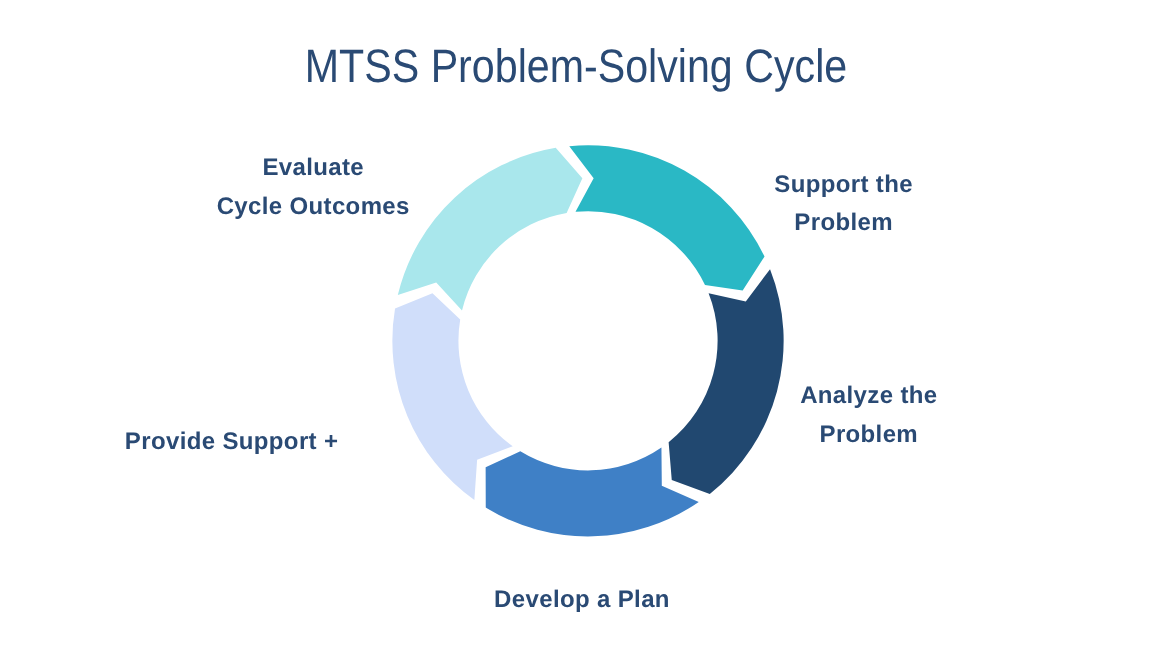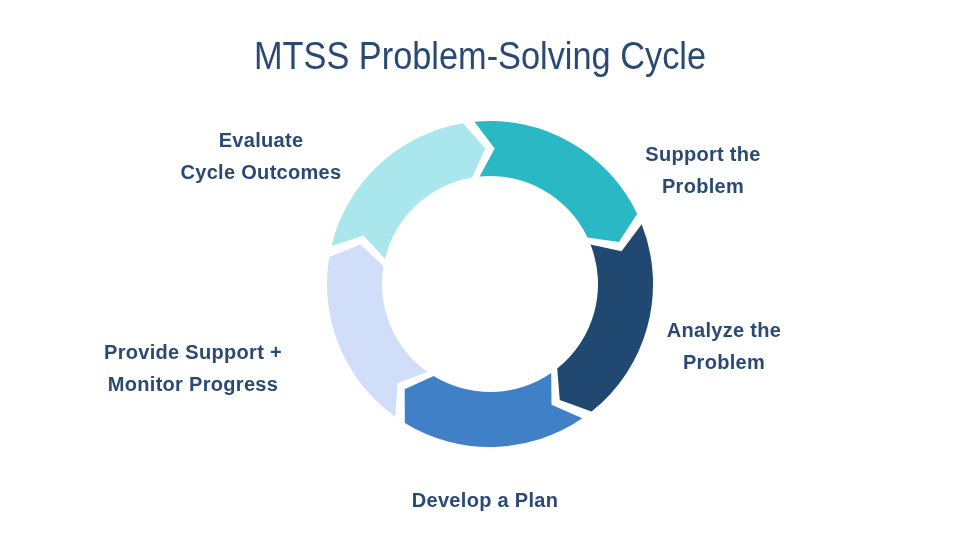--- a/index.html
+++ b/index.html
@@ -60,16 +60,15 @@
     <span>Analyze the</span><br>
     <span>Problem</span>
   </div>
 
   <div class="step-label" id="label-develop">
     <span>Develop a Plan</span>
   </div>
 
   <div class="step-label" id="label-provide">
     <span>Provide Support +</span><br>
-    <span>Monitor Progress</span>
   </div>
 
 </div>
 
 </body></html>

